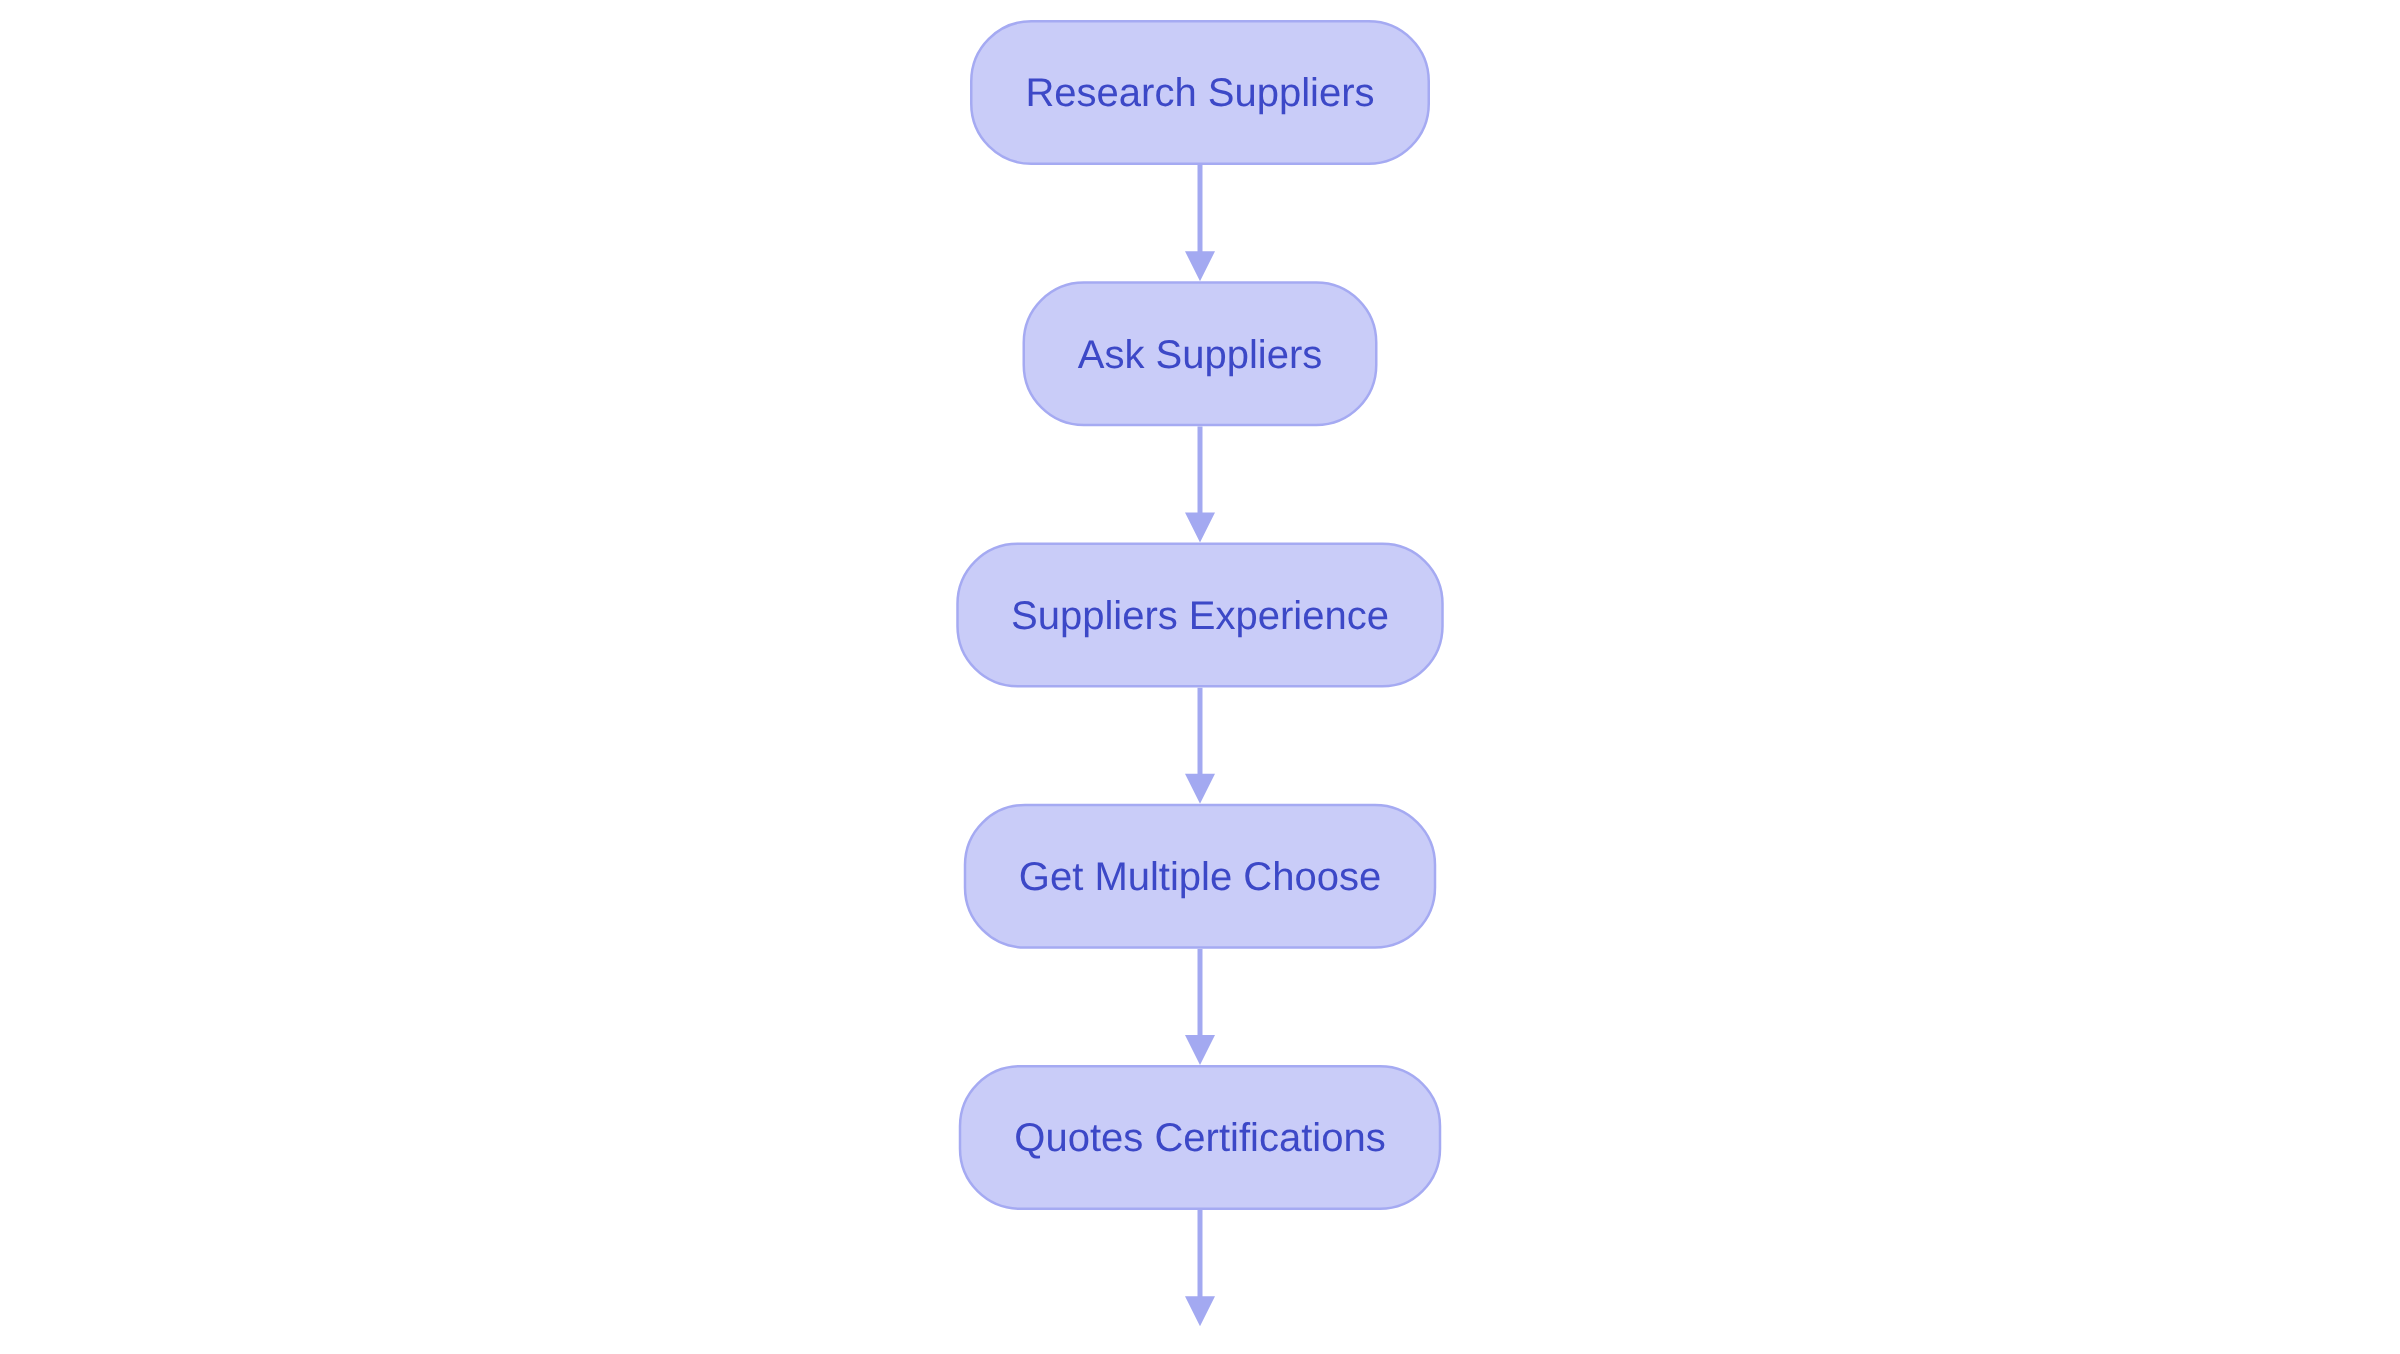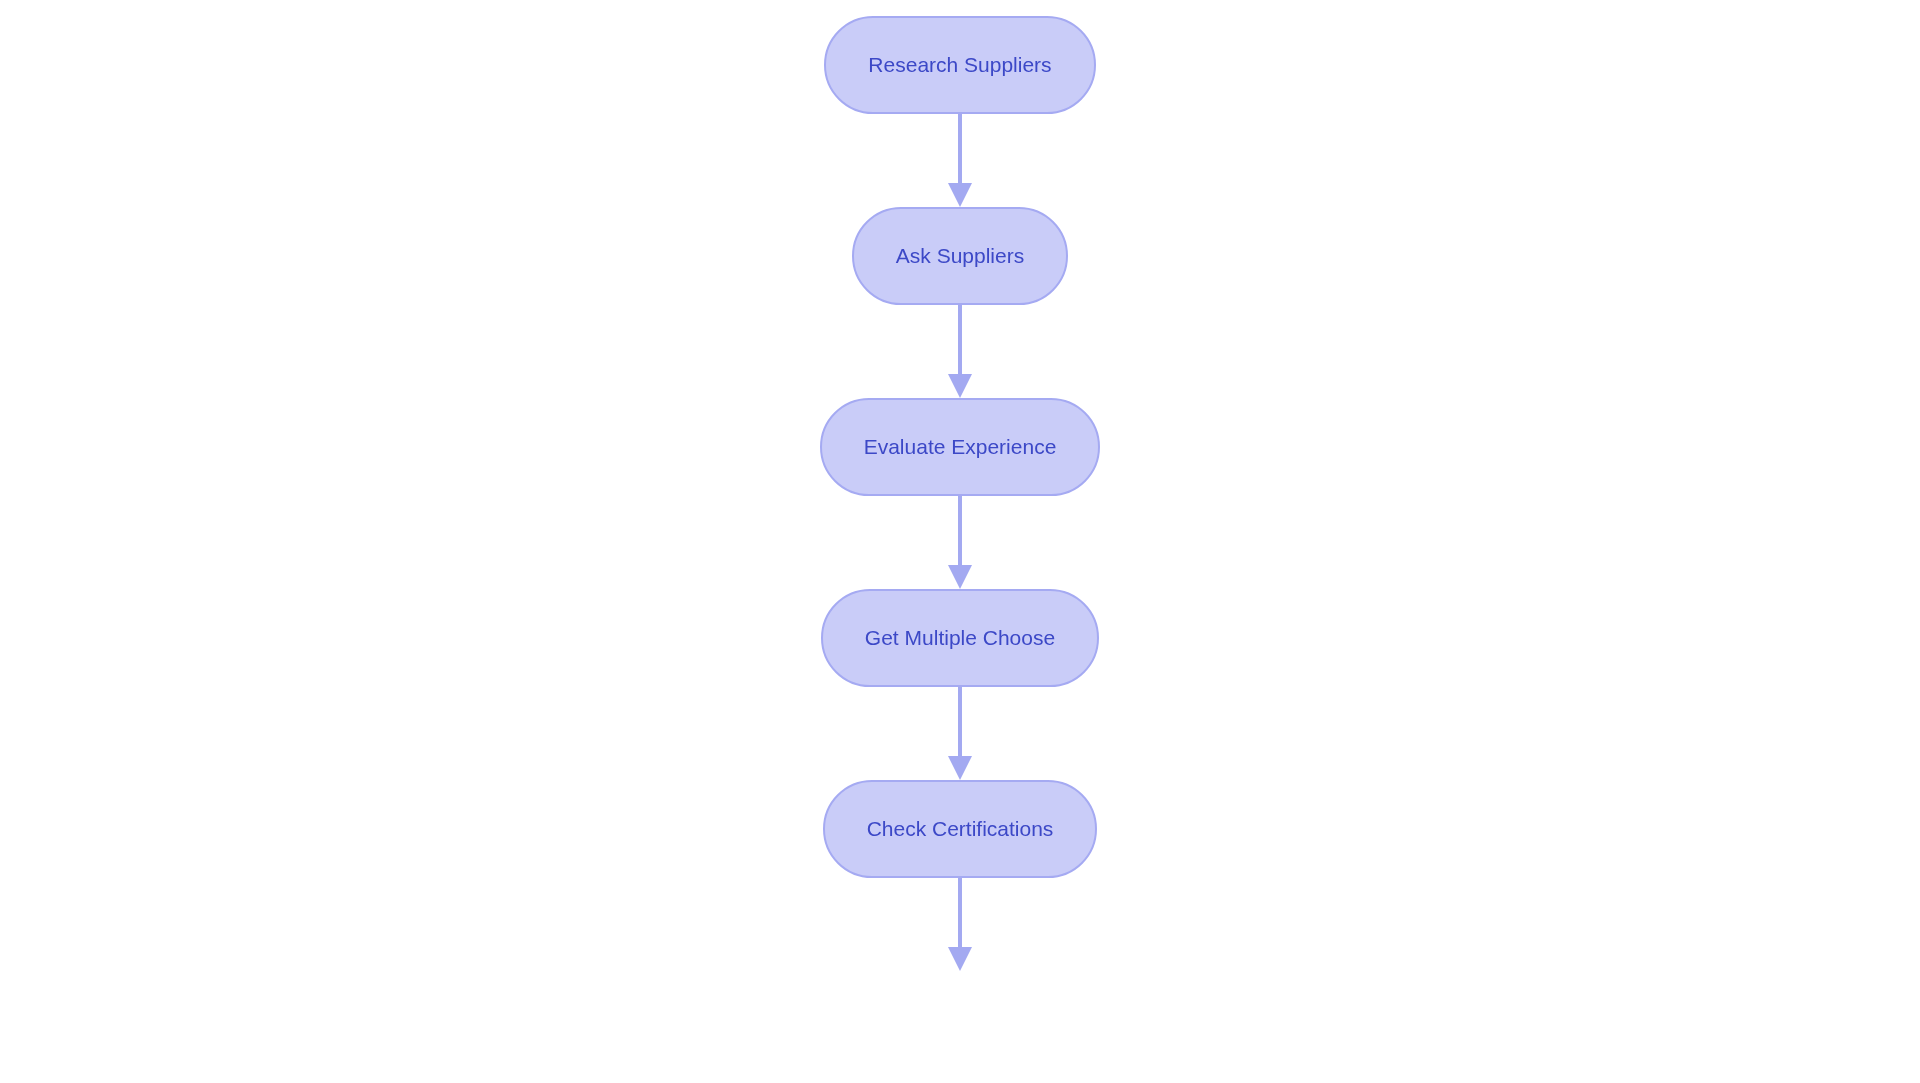--- a/index.html
+++ b/index.html
@@ -19,30 +19,30 @@
   }
   .flow {
     width: 100%;
     height: 100%;
     display: flex;
     flex-direction: column;
     align-items: center;
     padding-top: 16px;
   }
   .node {
-    height: 98px;
+    height: 116px;
     border-radius: 49px;
     background: var(--node-fill);
     border: 2px solid var(--node-border);
     display: flex;
     align-items: center;
     justify-content: center;
     padding: 12px 42px;
     color: var(--node-text);
-    font-size: 21px;
+    font-size: 32px;
     white-space: nowrap;
     flex: 0 0 auto;
   }
   .connector {
     flex: 0 0 auto;
     width: 26px;
     height: 93px;
     display: block;
   }
 </style>
@@ -63,39 +63,39 @@
   <div class="node">
     <span>Ask Suppliers</span>
   </div>
 
   <svg class="connector" viewBox="0 0 26 93" aria-hidden="true">
     <line x1="13" y1="0" x2="13" y2="72" stroke="var(--arrow-color)" stroke-width="4"></line>
     <polygon points="1,69 25,69 13,93" fill="var(--arrow-color)"></polygon>
   </svg>
 
   <div class="node">
-    <span>Evaluate Experience</span>
+    <span>Suppliers Experience</span>
   </div>
 
   <svg class="connector" viewBox="0 0 26 93" aria-hidden="true">
     <line x1="13" y1="0" x2="13" y2="72" stroke="var(--arrow-color)" stroke-width="4"></line>
     <polygon points="1,69 25,69 13,93" fill="var(--arrow-color)"></polygon>
   </svg>
 
   <div class="node">
     <span>Get Multiple Choose</span>
   </div>
 
   <svg class="connector" viewBox="0 0 26 93" aria-hidden="true">
     <line x1="13" y1="0" x2="13" y2="72" stroke="var(--arrow-color)" stroke-width="4"></line>
     <polygon points="1,69 25,69 13,93" fill="var(--arrow-color)"></polygon>
   </svg>
 
   <div class="node">
-    <span>Check Certifications</span>
+    <span>Quotes Certifications</span>
   </div>
 
   <svg class="connector" viewBox="0 0 26 93" aria-hidden="true">
     <line x1="13" y1="0" x2="13" y2="72" stroke="var(--arrow-color)" stroke-width="4"></line>
     <polygon points="1,69 25,69 13,93" fill="var(--arrow-color)"></polygon>
   </svg>
 
 
 </div>
 

